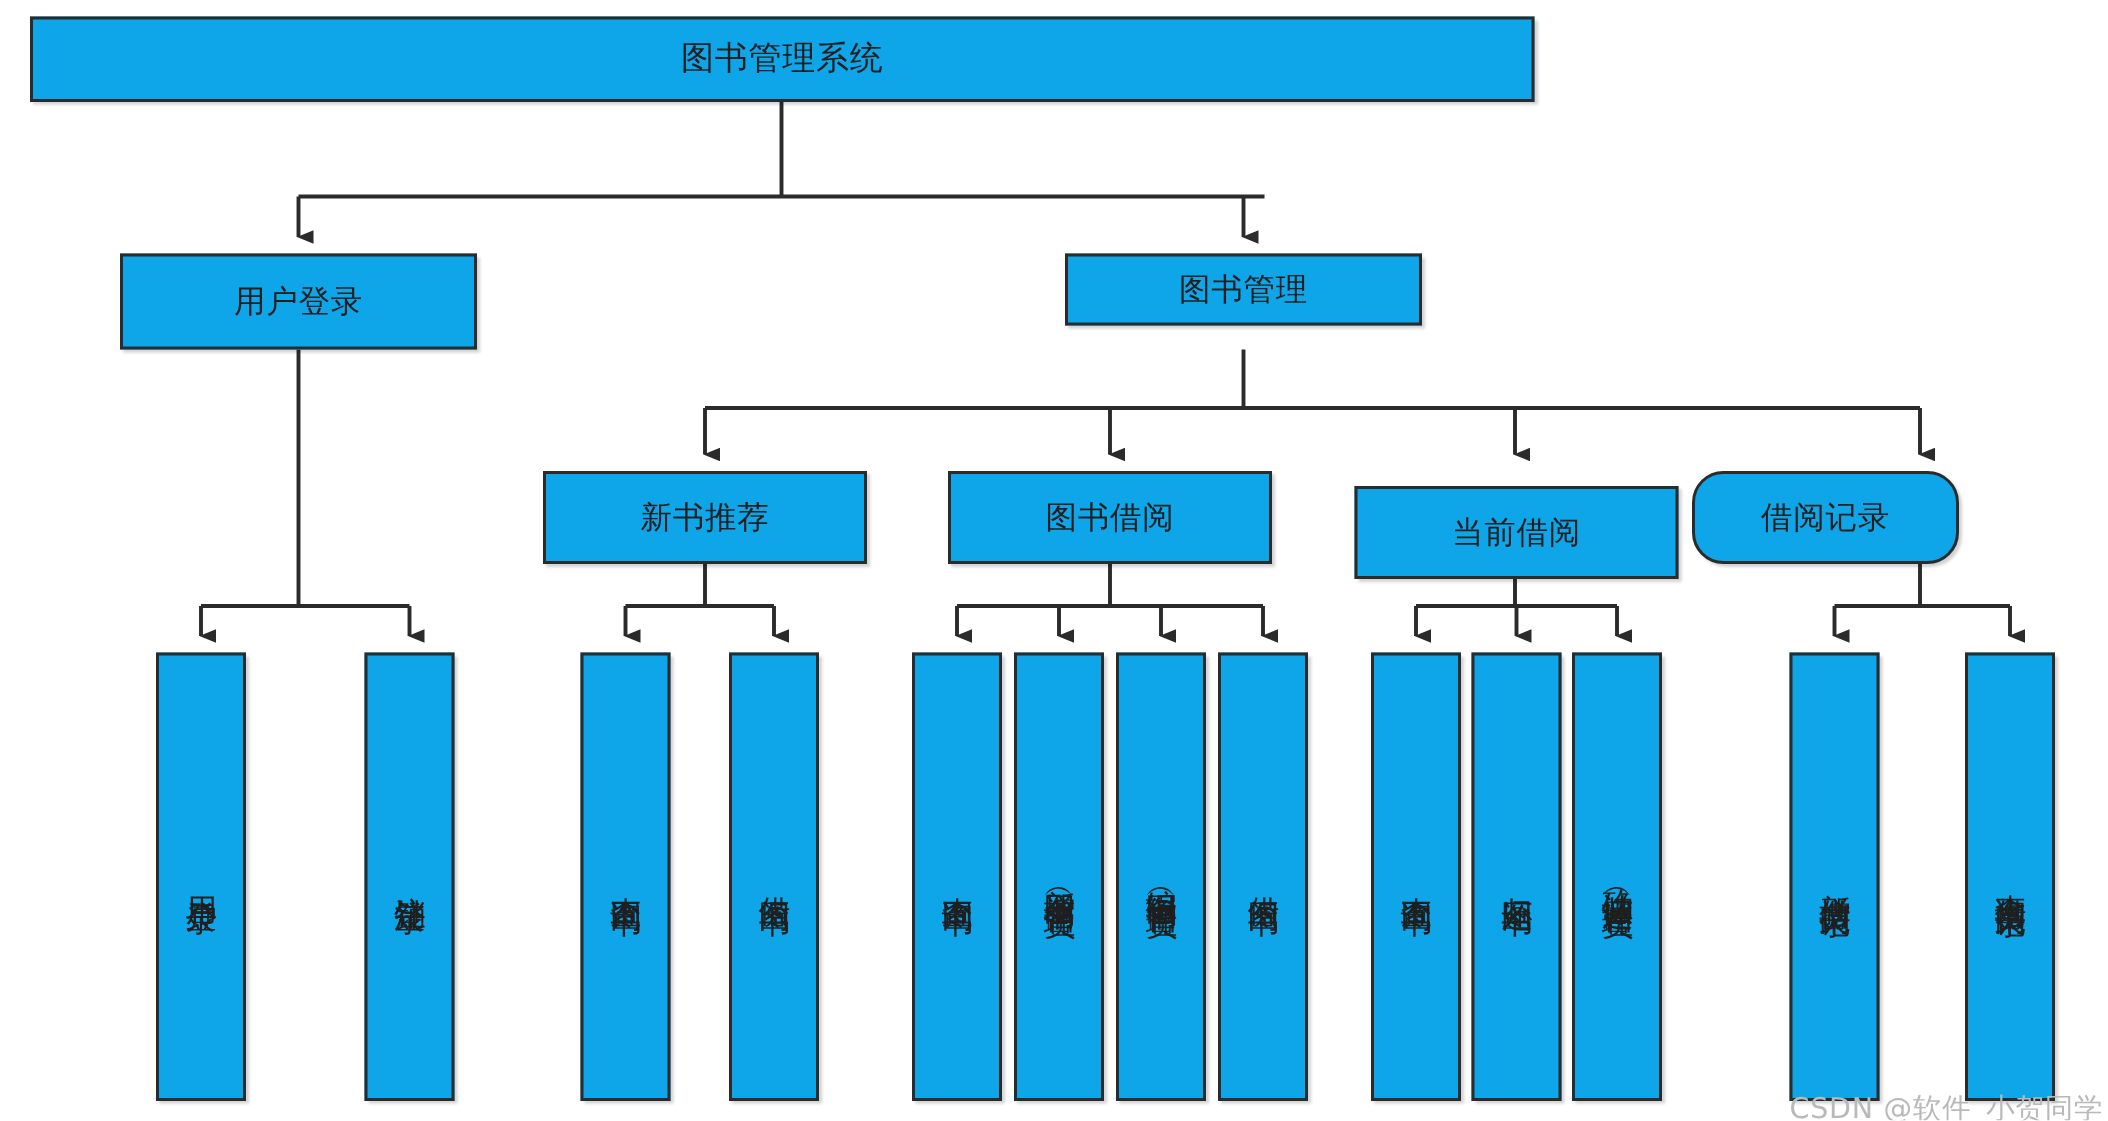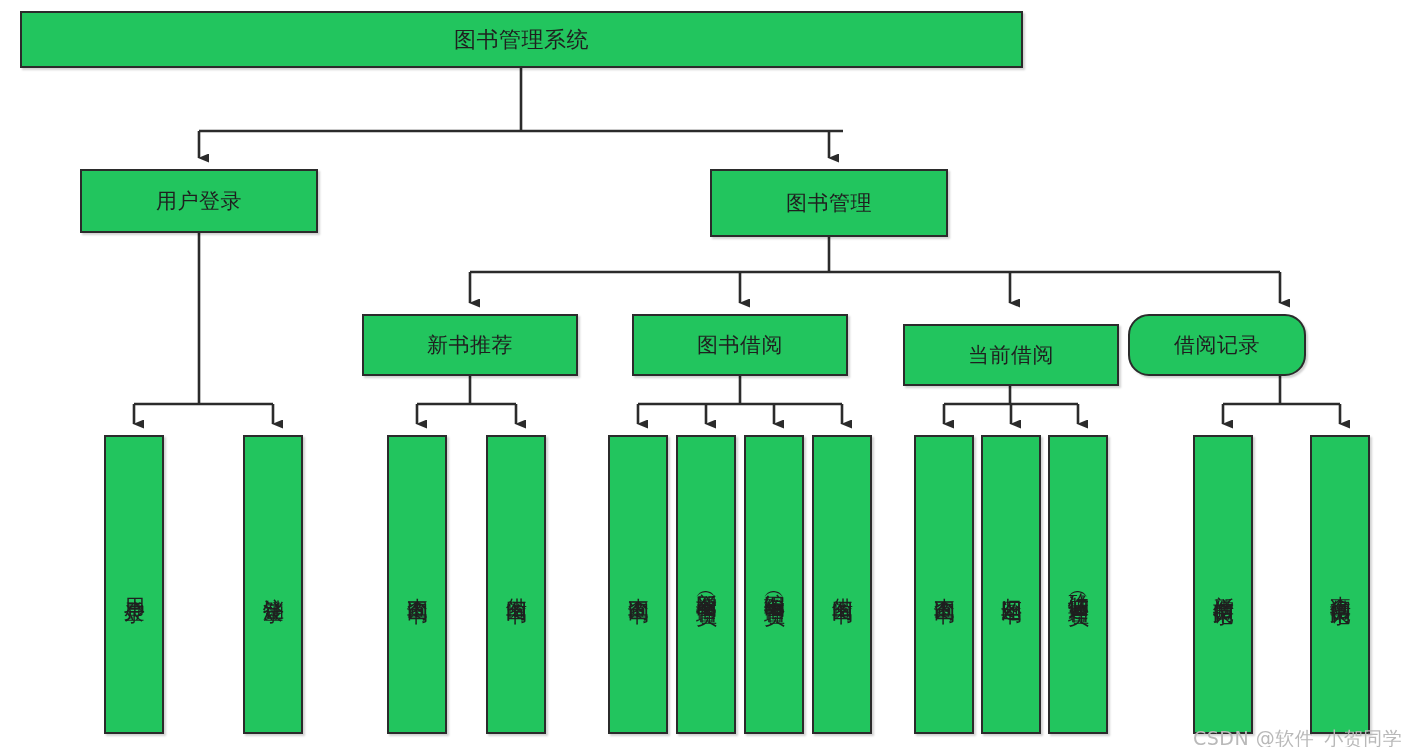--- a/index.html
+++ b/index.html
@@ -20,21 +20,21 @@
   #edge-layer {
     position: absolute;
     left: 0;
     top: 0;
     width: 1405px;
     height: 747px;
   }
   .node {
     position: absolute;
     box-sizing: border-box;
-    background: #22c55e;
+    background: #0ea5e9;
     border: 2px solid #2b2b2b;
     display: flex;
     align-items: center;
     justify-content: center;
     box-shadow: 2px 2px 2px rgba(0,0,0,0.18);
     z-index: 2;
   }
   .node .label {
     color: #1f1f1f;
     font-size: 21px;
@@ -122,21 +122,21 @@
     </g>
   </svg>
 
   <div class="node root" style="left:20px; top:11px; width:1003px; height:57px;">
     <span class="label">图书管理系统</span>
   </div>
 
   <div class="node" style="left:80px; top:169px; width:238px; height:64px;">
     <span class="label">用户登录</span>
   </div>
-  <div class="node" style="left:710px; top:169px; width:238px; height:68px;">
+  <div class="node" style="left:710px; top:169px; width:238px; height:48px;">
     <span class="label">图书管理</span>
   </div>
 
   <div class="node" style="left:362px; top:314px; width:216px; height:62px;">
     <span class="label">新书推荐</span>
   </div>
   <div class="node" style="left:632px; top:314px; width:216px; height:62px;">
     <span class="label">图书借阅</span>
   </div>
   <div class="node" style="left:903px; top:324px; width:216px; height:62px;">

